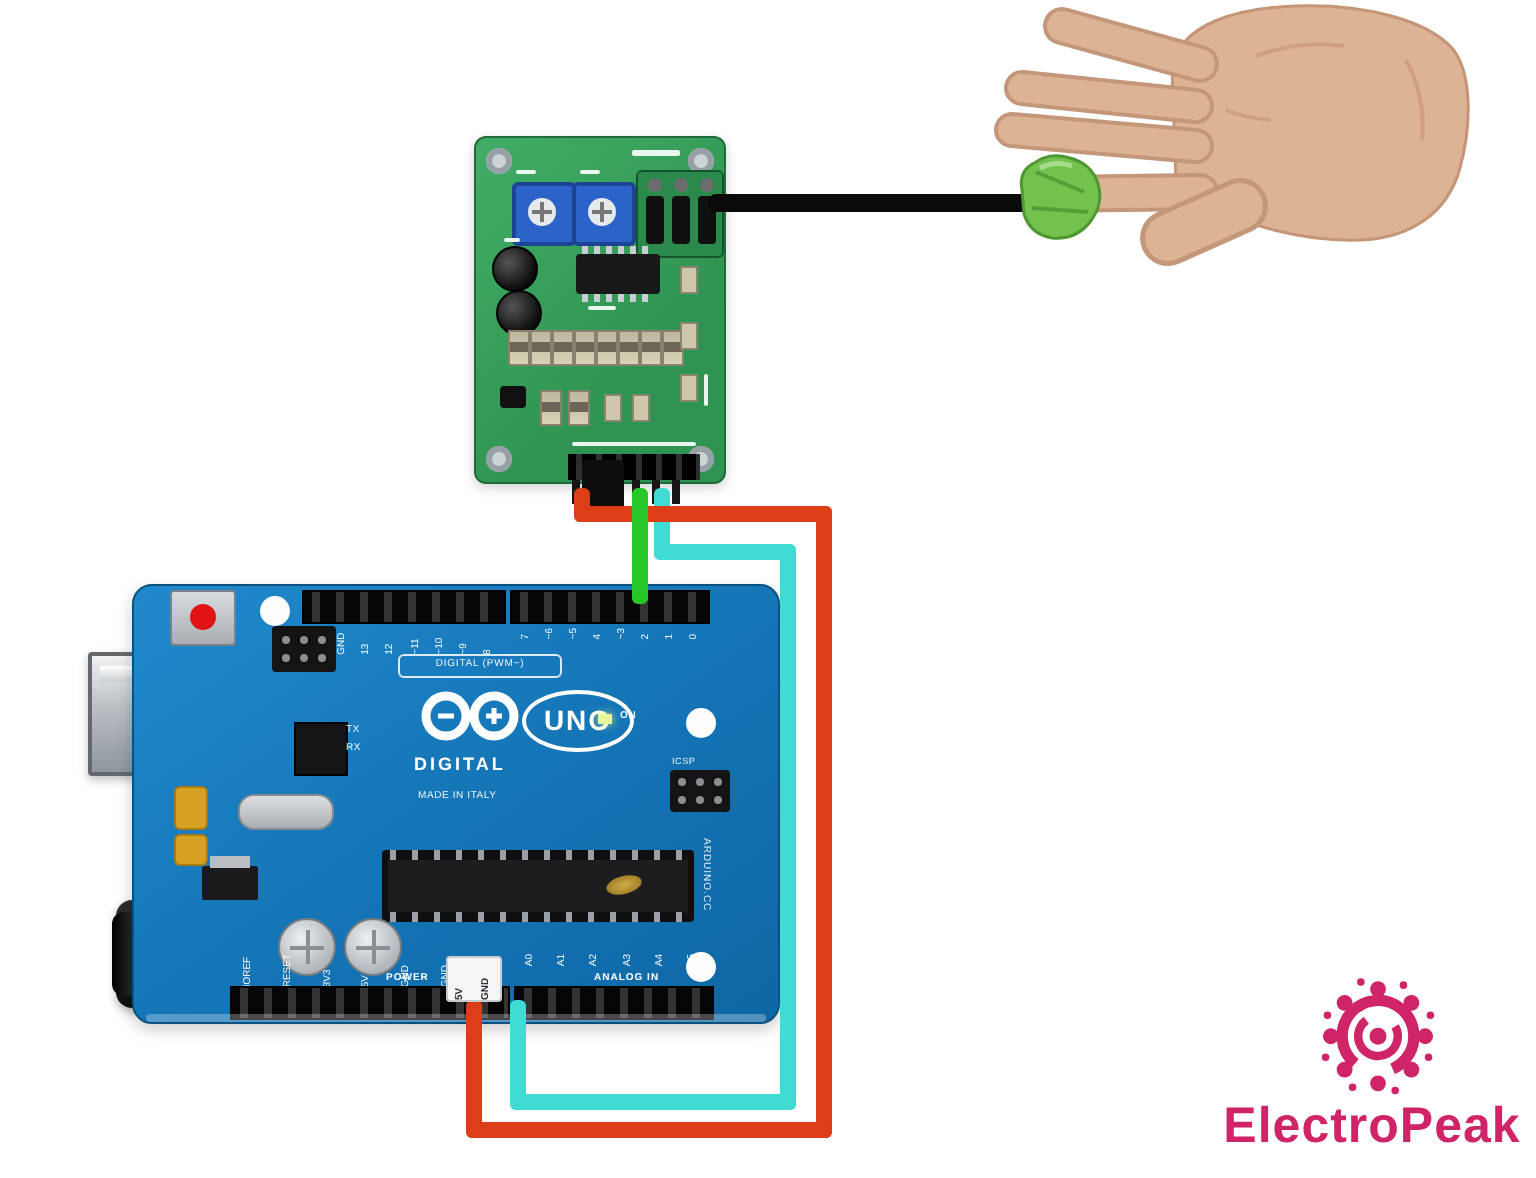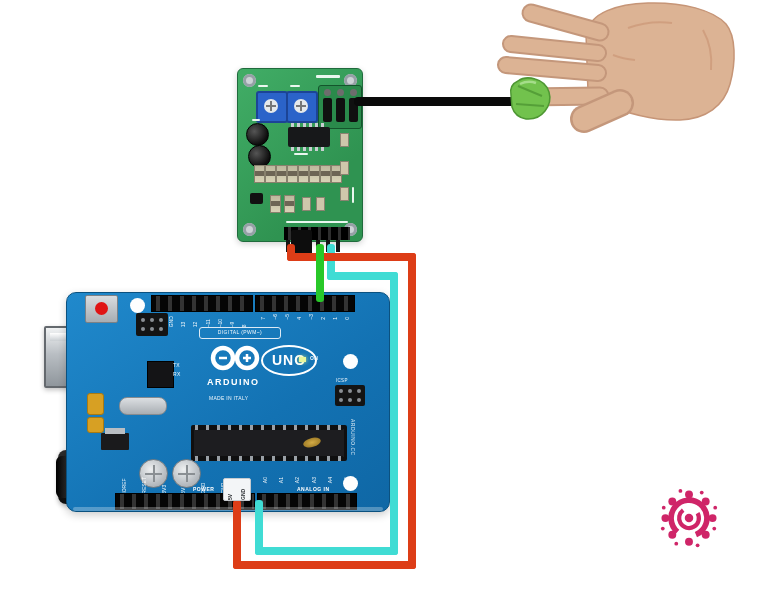--- a/index.html
+++ b/index.html
@@ -275,21 +275,21 @@
     <div class="a tiny" id="tx">TX</div>
     <div class="a tiny" id="rx">RX</div>
 
     <svg class="a" id="logoSvg" viewBox="0 0 56 34">
       <circle cx="16" cy="17" r="10" fill="none" stroke="#fff" stroke-width="4.5"></circle>
       <circle cx="40" cy="17" r="10" fill="none" stroke="#fff" stroke-width="4.5"></circle>
       <path d="M12,17 h8" stroke="#fff" stroke-width="2.5"></path>
       <path d="M36,17 h8 M40,13 v8" stroke="#fff" stroke-width="2.5"></path>
     </svg>
     <div class="a" id="unoOval">UNO</div>
-    <div class="a" id="ardText">ARDUINO</div>
+    <div class="a" id="ardText">DIGITAL</div>
     <div class="a tiny" id="madein">MADE IN ITALY</div>
 
     <div class="a" id="onled"></div>
     <div class="a tiny" id="onText">ON</div>
     <div class="a tiny" id="icspText">ICSP</div>
     <div class="a" id="arduinoCC">ARDUINO.CC</div>
 
     <div class="a" id="crystal"></div>
     <div class="a fuse" id="fuse1"></div>
     <div class="a fuse" id="fuse2"></div>
@@ -375,14 +375,15 @@
         <circle cx="8.2" cy="21.9" r="2"></circle>
           <circle cx="25.9" cy="4.2" r="2"></circle>
         <circle cx="48.5" cy="5.9" r="2"></circle>
           <circle cx="62.8" cy="21.9" r="2"></circle>
         <circle cx="35" cy="33" r="4.5"></circle>
       </g>
       <circle cx="35" cy="33" r="19" fill="none" stroke="currentColor" stroke-width="6" stroke-dasharray="98 22" transform="rotate(130 35 33)"></circle>
       <circle cx="35" cy="33" r="10.5" fill="none" stroke="currentColor" stroke-width="4.5" stroke-dasharray="48 18" transform="rotate(-30 35 33)"></circle>
     </svg>
   </div>
+  <div class="a" id="brandText" style="color: rgb(207, 37, 104);">ElectroPeak</div>
 
 </div>
 
 </body></html>

